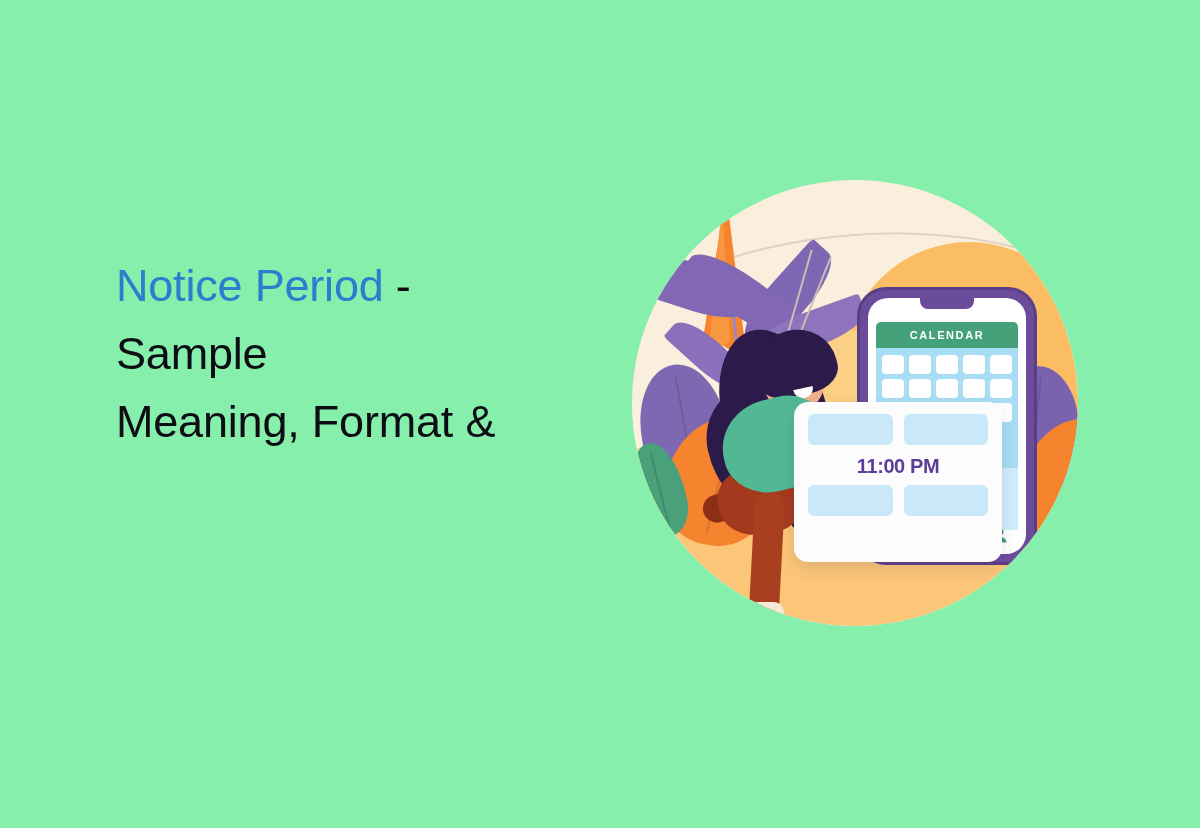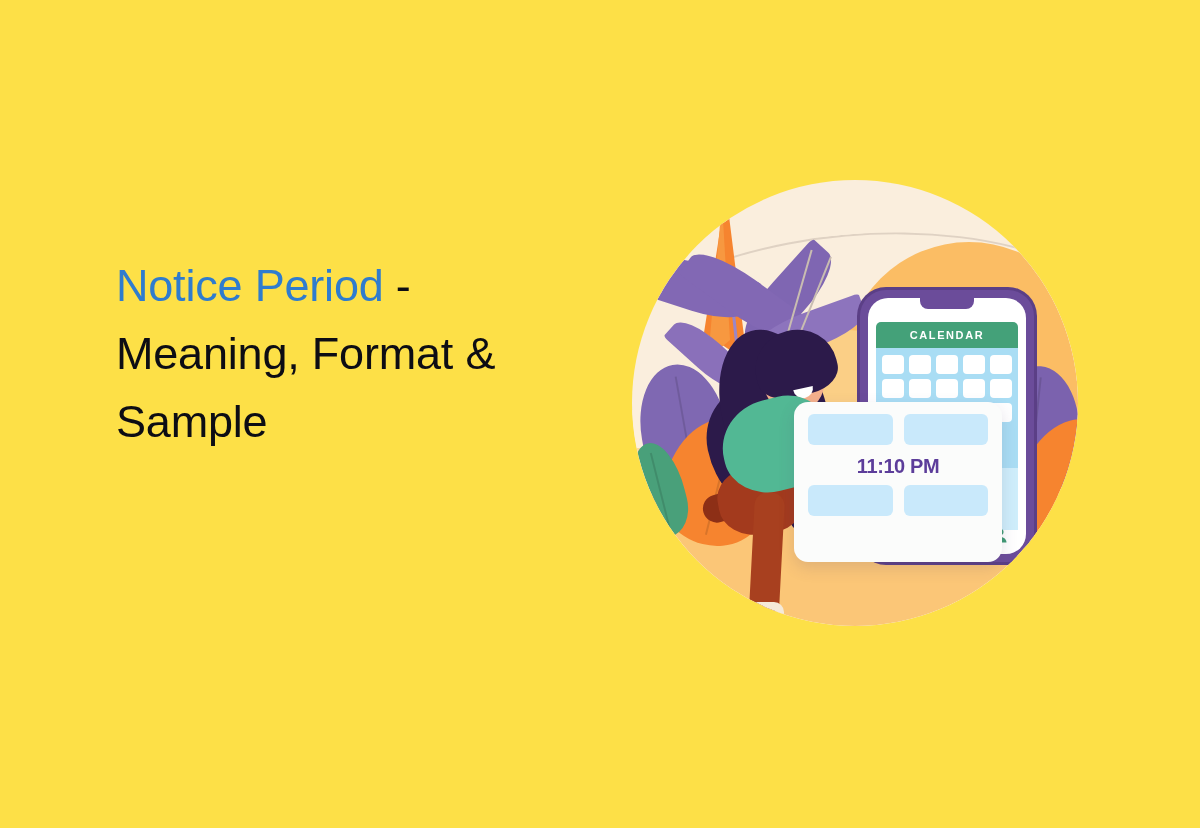--- a/index.html
+++ b/index.html
@@ -11,21 +11,21 @@
     height: 828px;
     background: #f4e6fc;
     font-family: "Liberation Sans", sans-serif;
     overflow: hidden;
     position: relative;
   }
 
   .page {
     position: absolute;
     inset: 0;
-    background: #fde047;
+    background: #86efac;
   }
 
   
   .headline {
     position: absolute;
     left: 116px;
     top: 252px;
     width: 470px;
   }
   .headline-line {
@@ -400,22 +400,22 @@
 </style>
 </head>
 <body>
 
 <div class="page">
 
   <div class="headline">
     <div class="headline-line">
       <span class="headline-accent">Notice Period</span><span class="headline-dash"> -</span>
     </div>
+    <div class="headline-line">Sample</div>
     <div class="headline-line">Meaning, Format &amp;</div>
-    <div class="headline-line">Sample</div>
   </div>
 
   <div class="illustration">
     <div class="circle-bg">
 
       <div class="clip-circle">
 
         <div class="arc arc-1"></div>
         <div class="arc arc-2"></div>
 
@@ -534,21 +534,21 @@
           <div class="w-sleeve"></div>
           <div class="w-arm"></div>
           <div class="w-hand"></div>
         </div>
 
         <div class="sched-card">
           <div class="sched-slots">
             <div class="slot"></div>
             <div class="slot"></div>
           </div>
-          <div class="sched-time">11:10 PM</div>
+          <div class="sched-time">11:00 PM</div>
           <div class="sched-slots">
             <div class="slot"></div>
             <div class="slot"></div>
           </div>
         </div>
 
       </div>
     </div>
   </div>
 

